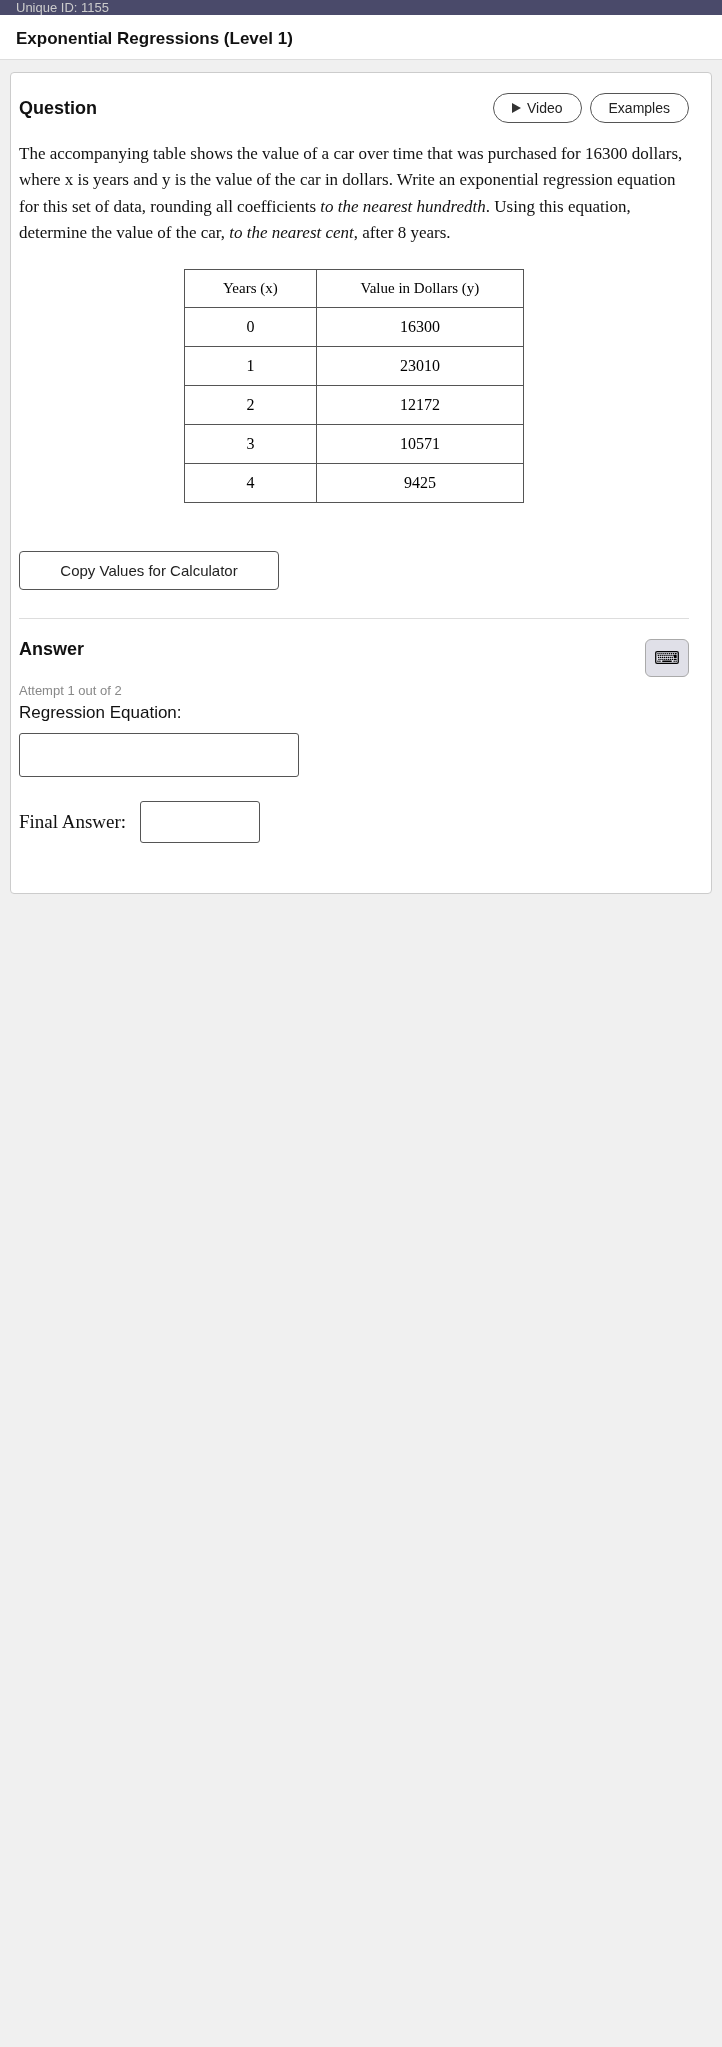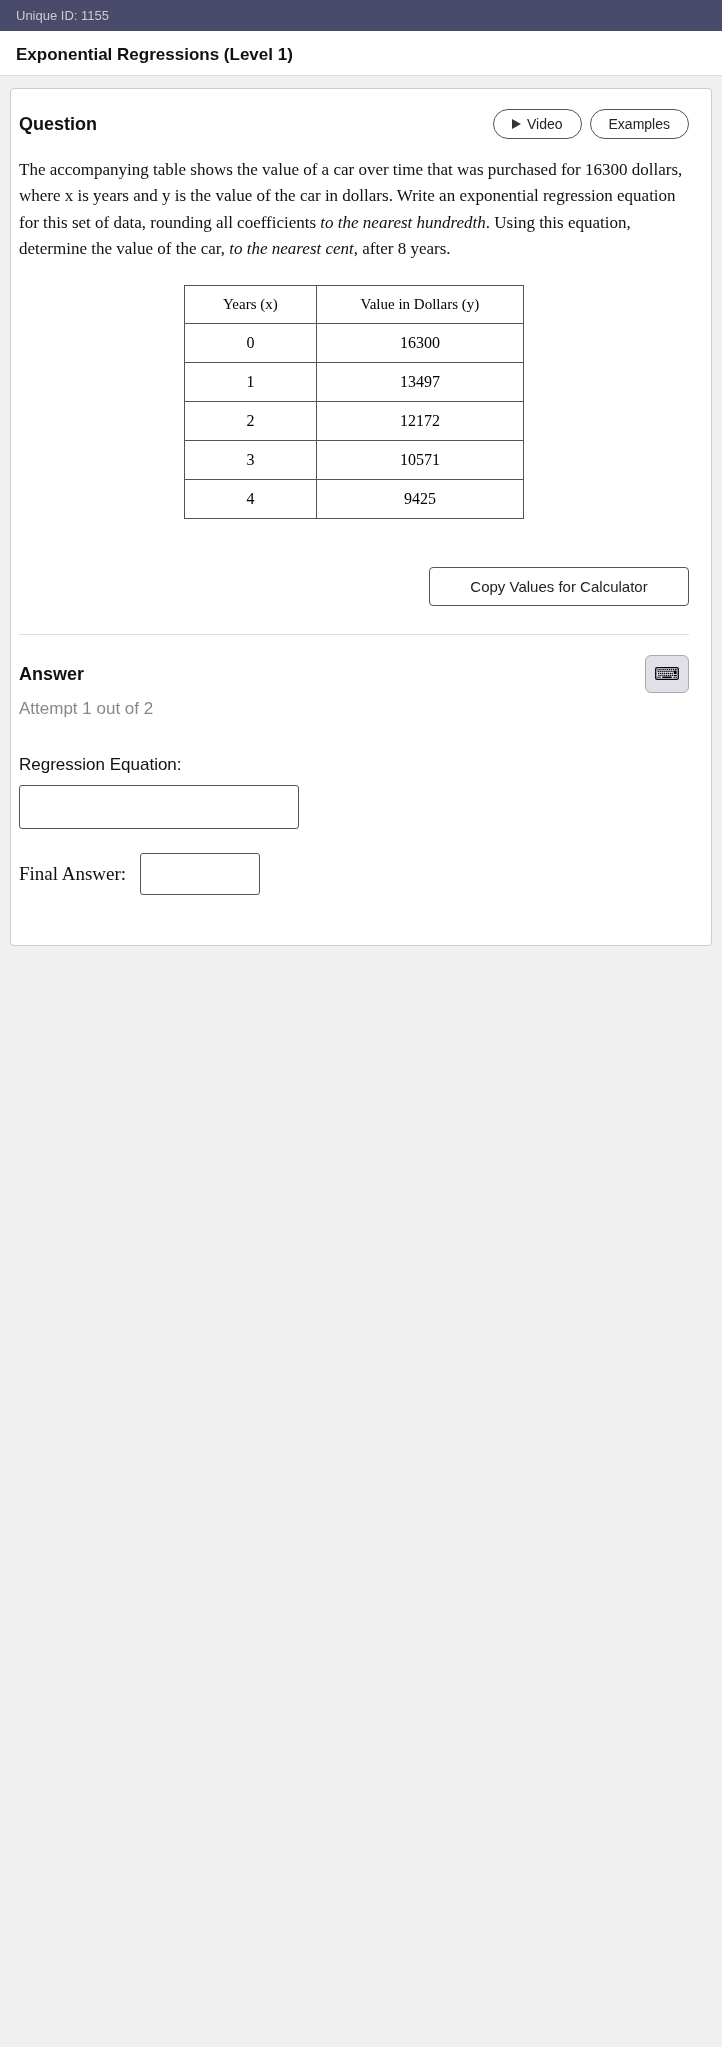--- a/index.html
+++ b/index.html
@@ -15,21 +15,21 @@
       min-height: 2047px;
     }
 
     .page-wrapper {
       width: 722px;
       background: #f0f0f0;
     }
 
     .top-bar {
       background: #4a4a6a;
-      padding: 8px 16px;
+      padding: 0 16px;
       color: #ccc;
       font-size: 13px;
       font-family: Arial, sans-serif;
     }
 
     .page-title-bar {
       background: white;
       padding: 14px 16px 10px 16px;
       border-bottom: 1px solid #ddd;
     }
@@ -125,21 +125,21 @@
     .table-wrapper {
       display: flex;
       justify-content: center;
       margin-bottom: 24px;
       margin-top: 23px;
     }
 
     .action-buttons {
       display: flex;
       flex-direction: column;
-      align-items: flex-end;
+      align-items: flex-start;
       gap: 18px;
       margin-bottom: 28px;
     }
 
     .action-btn {
       border: 1.5px solid #555;
       background: white;
       border-radius: 4px;
       padding: 10px 30px;
       font-size: 15px;
@@ -150,21 +150,21 @@
       text-align: center;
     }
 
     .answer-section {
       border-top: 1px solid #ddd;
       padding-top: 20px;
     }
 
     .answer-header {
       display: flex;
-      align-items: center;
+      align-items: flex-start;
       justify-content: space-between;
       margin-bottom: 6px;
     }
 
     .answer-label {
       font-family: Arial, sans-serif;
       font-weight: bold;
       font-size: 18px;
       color: #111;
     }
@@ -177,23 +177,23 @@
       height: 38px;
       display: flex;
       align-items: center;
       justify-content: center;
       cursor: pointer;
       font-size: 18px;
     }
 
     .attempt-text {
       font-family: Arial, sans-serif;
-      font-size: 17px;
+      font-size: 13px;
       color: #888;
-      margin-bottom: 36px;
+      margin-bottom: 5px;
     }
 
     .regression-label {
       font-size: 17px;
       font-family: Liberation Sans, sans-serif;
       color: #111;
       margin-bottom: 10px;
     }
 
     .regression-input {
@@ -272,21 +272,21 @@
             <th>Value in Dollars (y)</th>
           </tr>
         </thead>
         <tbody id="table-body">
         <tr>
               <td>0</td>
               <td>16300</td>
             </tr>
             <tr>
               <td>1</td>
-              <td>13497</td>
+              <td>23010</td>
             </tr>
             <tr>
               <td>2</td>
               <td>12172</td>
             </tr>
             <tr>
               <td>3</td>
               <td>10571</td>
             </tr>
             <tr>

